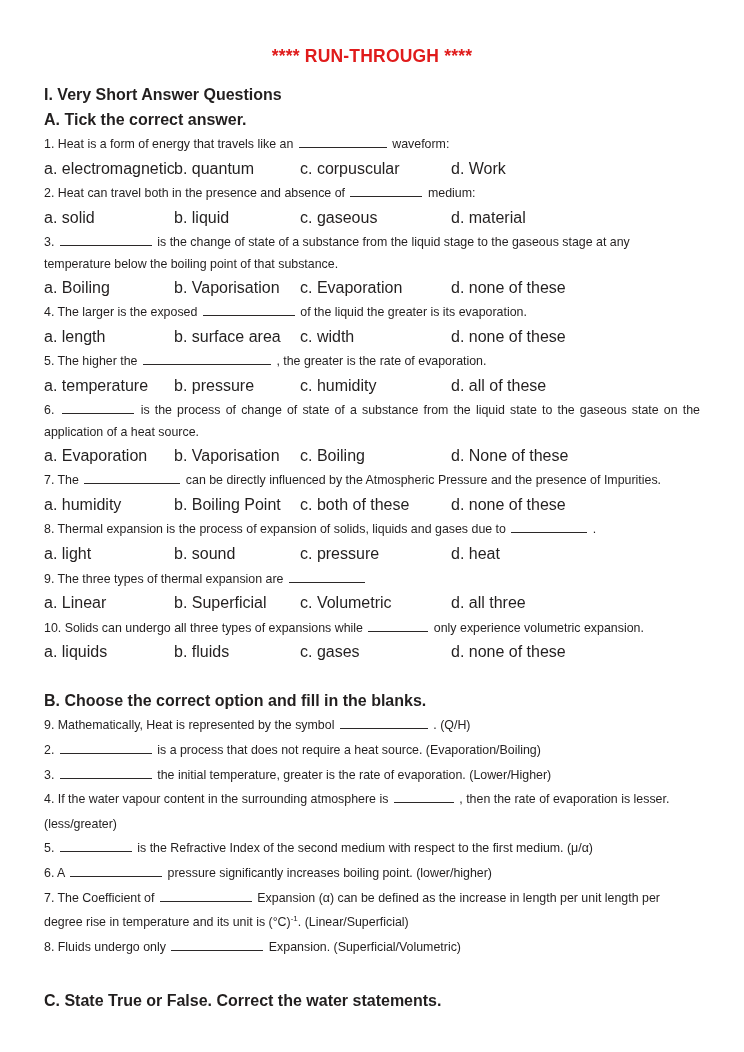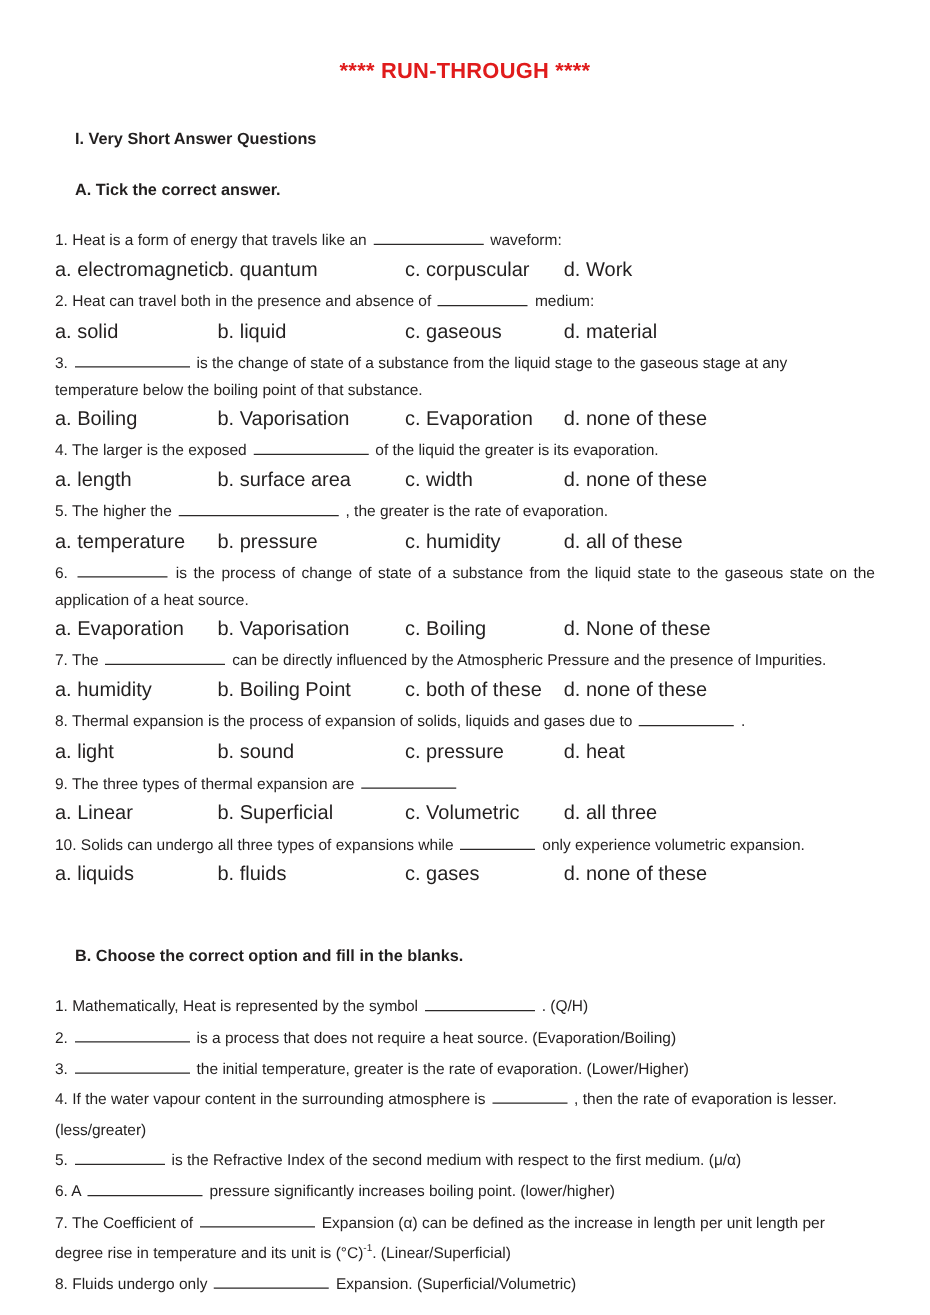--- a/index.html
+++ b/index.html
@@ -29,23 +29,23 @@
     font-weight: bold;
     font-size: 17.5px;
     letter-spacing: 0.2px;
     margin: 0;
     padding-top: 45px;
     line-height: 22px;
     white-space: pre;
   }
   .section-heading {
     font-weight: bold;
-    font-size: 13px;
+    font-size: 16px;
     line-height: 24.6px;
-    margin: 16px;
+    margin: 0;
     white-space: nowrap;
   }
   .heading-block {
     padding-top: 16px;
   }
   .q-line {
     font-size: 12.4px;
     line-height: 24.6px;
     margin: 0;
     text-align: left;
@@ -71,21 +71,21 @@
     position: relative;
     height: 24.6px;
     white-space: nowrap;
   }
   .opt {
     position: absolute;
     top: 0;
   }
   .opt.c0 { left: 0px; }
   .opt.c1 { left: 130px; }
-  .opt.c2 { left: 280px; }
+  .opt.c2 { left: 256px; }
   .opt.c3 { left: 407px; }
   .gap {
     height: 24px;
   }
   .gap-lg {
     height: 30px;
   }
   sup {
     font-size: 8px;
     vertical-align: super;
@@ -227,21 +227,21 @@
       <span class="opt c3">d. none of these</span>
     </div>
   </div>
 
   <div class="gap"></div>
 
   <div class="sec-b">
     <div class="section-heading">B. Choose the correct option and fill in the blanks.</div>
 
     <div class="q-line">
-      <span>1. Mathematically, Heat is represented by the symbol</span>
+      <span>9. Mathematically, Heat is represented by the symbol</span>
       <span class="blank" style="width:88px"></span>
       <span>. (Q/H)</span>
     </div>
 
     <div class="q-line">
       <span>2.</span>
       <span class="blank" style="width:92px"></span>
       <span>is a process that does not require a heat source. (Evaporation/Boiling)</span>
     </div>
 

